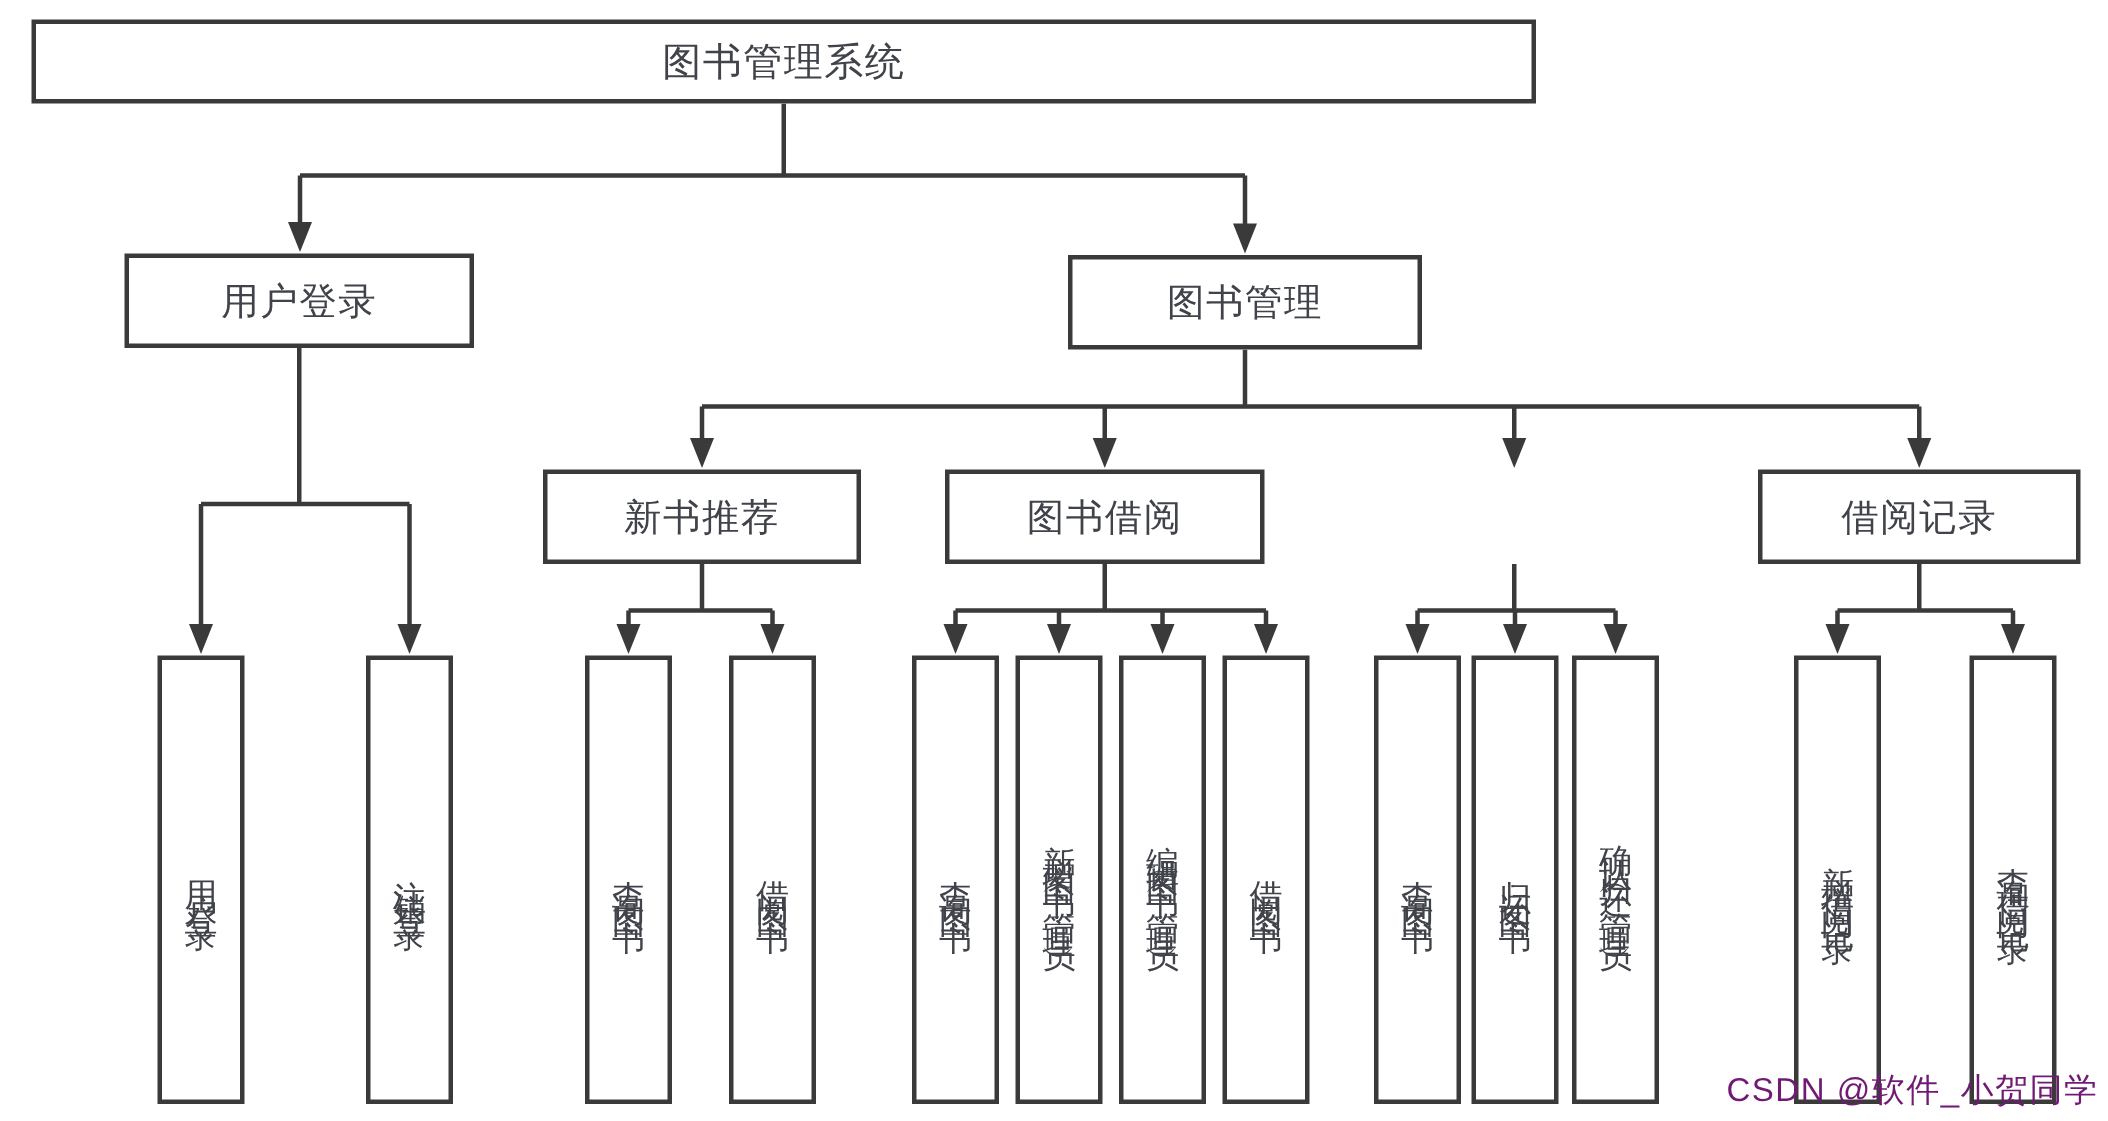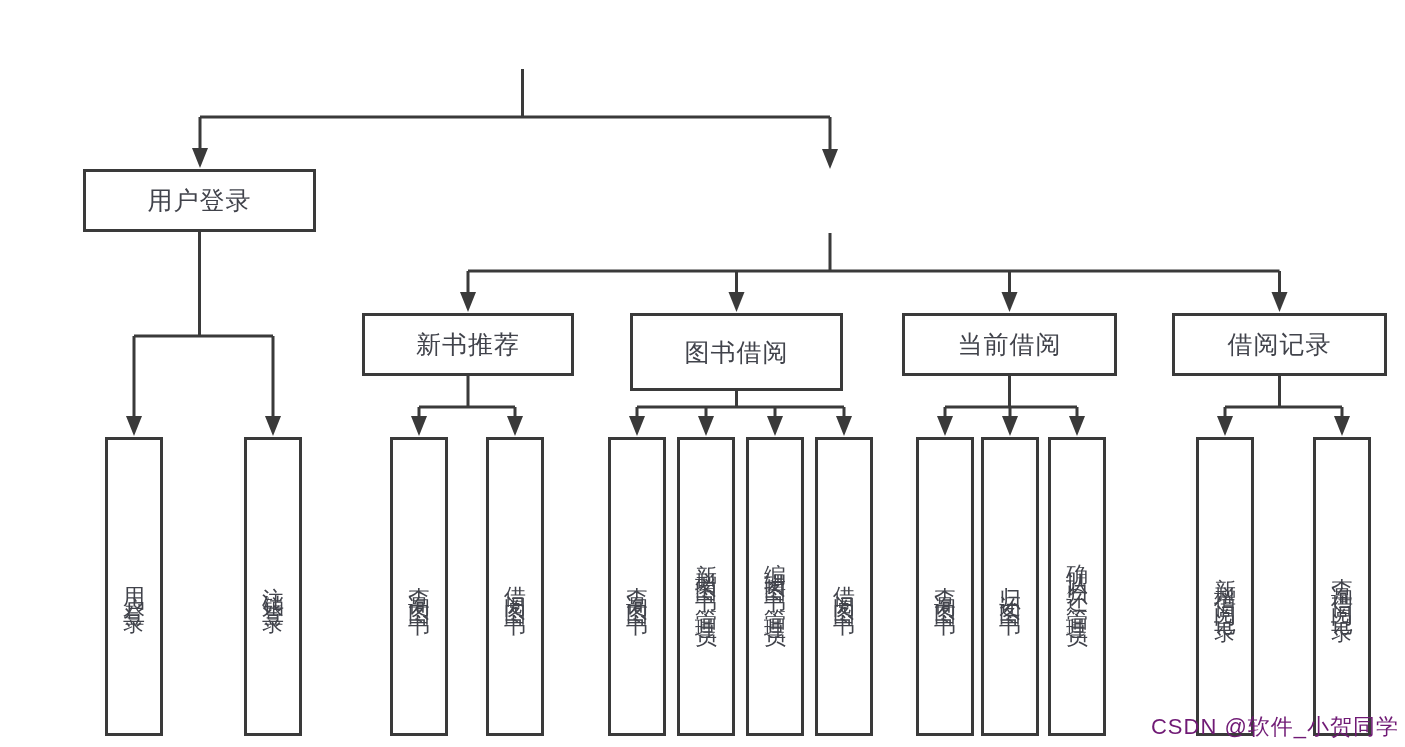--- a/index.html
+++ b/index.html
@@ -80,33 +80,36 @@
       <polygon points="767,416 783,416 775,436"></polygon>
       <polygon points="836,416 852,416 844,436"></polygon>
       <polygon points="937,416 953,416 945,436"></polygon>
       <polygon points="1002,416 1018,416 1010,436"></polygon>
       <polygon points="1069,416 1085,416 1077,436"></polygon>
       <polygon points="1217,416 1233,416 1225,436"></polygon>
       <polygon points="1334,416 1350,416 1342,436"></polygon>
     </g>
   </svg>
 
+  <div class="node hbox root" style="left:21px;top:13px;width:1003px;height:56px;">
+    <span>图书管理系统</span>
+  </div>
 
   <div class="node hbox" style="left:83px;top:169px;width:233px;height:63px;">
     <span>用户登录</span>
+  </div>
+  <div class="node hbox" style="left:712px;top:170px;width:236px;height:63px;">
+    <span>图书管理</span>
   </div>
 
   <div class="node hbox" style="left:362px;top:313px;width:212px;height:63px;text-align:center;">
     <span>新书推荐</span>
   </div>
-  <div class="node hbox" style="left:630px;top:313px;width:213px;height:78px;">
+  <div class="node hbox" style="left:630px;top:313px;width:213px;height:63px;">
     <span>图书借阅</span>
-  </div>
-  <div class="node hbox" style="left:902px;top:313px;width:215px;height:63px;">
-    <span>当前借阅</span>
   </div>
   <div class="node hbox" style="left:1172px;top:313px;width:215px;height:63px;">
     <span>借阅记录</span>
   </div>
 
   <div class="node vbox" style="left:105px;top:437px;">
     <span class="vtext">用户登录</span>
   </div>
   <div class="node vbox" style="left:244px;top:437px;">
     <span class="vtext">注销登录</span>

